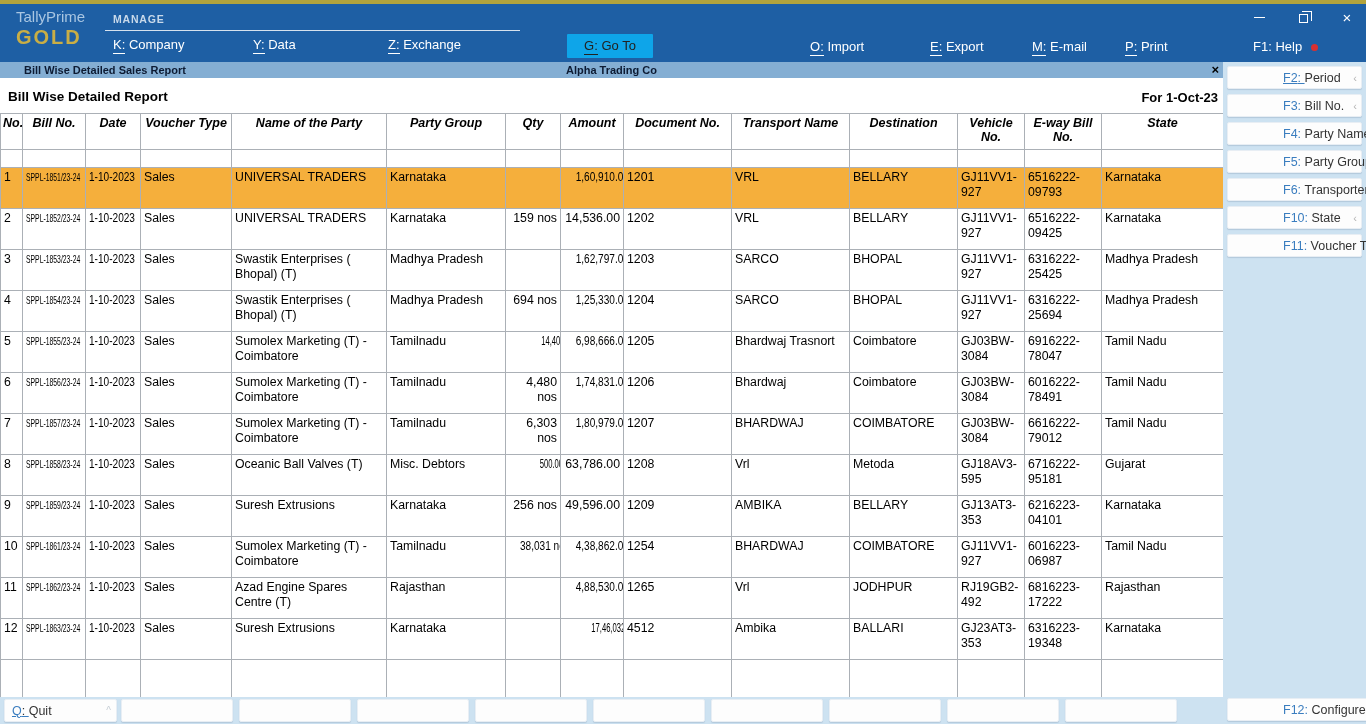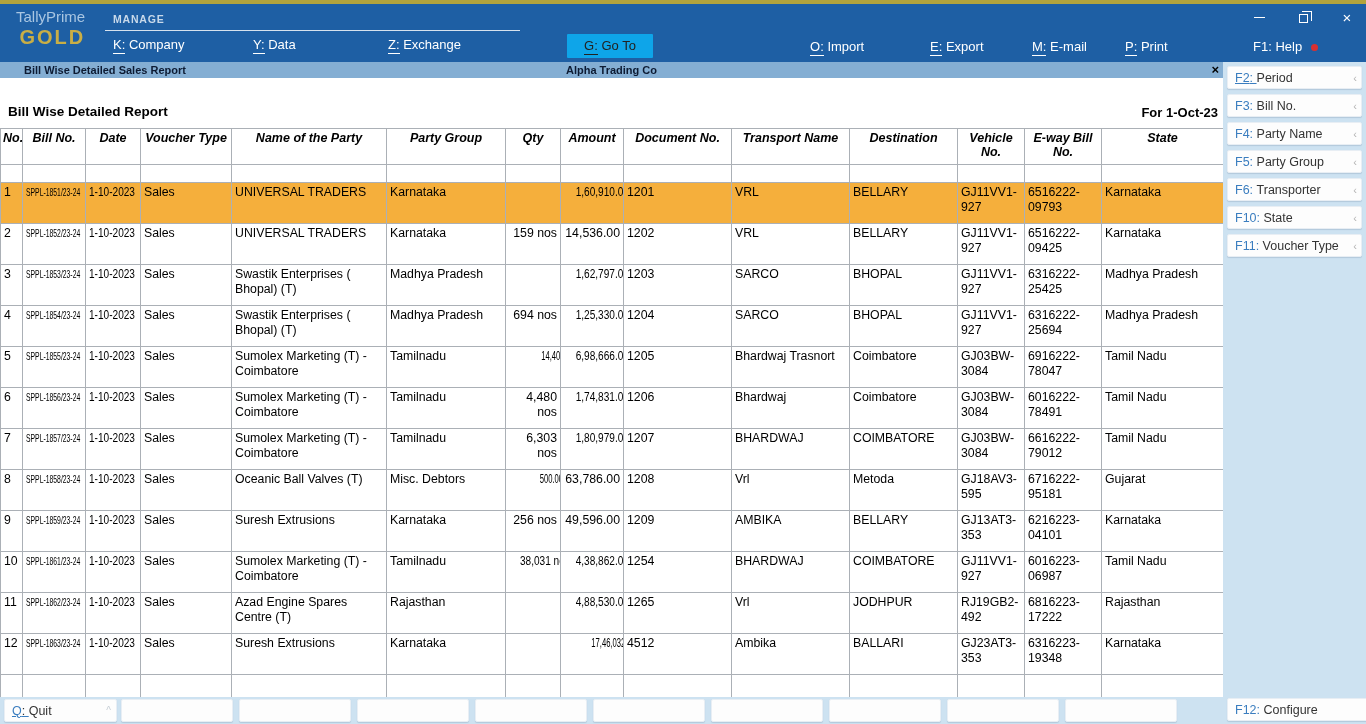--- a/index.html
+++ b/index.html
@@ -12,21 +12,21 @@
     --top-strip:#B2A33C;
     --grid-gray:#ABB0B6;
   }
   *{box-sizing:border-box;margin:0;padding:0;}
   body{width:1366px;height:724px;overflow:hidden;font-family:"Liberation Sans",sans-serif;background:#fff;position:relative;}
   #app{position:absolute;inset:0;width:1366px;height:724px;}
 
   
   .top-strip{position:absolute;left:0;top:0;width:1366px;height:4px;background:var(--top-strip);}
   .titlebar{position:absolute;left:0;top:4px;width:1366px;height:58px;background:var(--titlebar-blue);color:#fff;}
-  .brand{position:absolute;left:16px;top:5px;line-height:1.1;text-align:right;}
+  .brand{position:absolute;left:16px;top:5px;line-height:1.1;}
   .brand .l1{display:block;font-size:15px;color:#A9C6E2;}
   .brand .l2{display:block;font-size:20px;font-weight:bold;letter-spacing:2px;color:var(--gold);}
   .manage-label{position:absolute;left:113px;top:9px;font-size:10.5px;font-weight:bold;letter-spacing:.8px;color:#C8D9EA;}
   .menu-underline{position:absolute;left:105px;top:26px;width:415px;height:1px;background:#D7E2EE;}
   .menu-item{position:absolute;top:33px;font-size:13px;color:#fff;cursor:default;white-space:nowrap;}
   .menu-item .key{border-bottom:1px solid #fff;padding-bottom:1px;}
   .menu-item .key::after{content:":";border-bottom:none;}
   .mi-0{left:113px;} .mi-1{left:253px;} .mi-2{left:388px;}
   .goto-btn{position:absolute;left:567px;top:30px;width:86px;height:24px;background:#0ea5e9;color:#222;
     font-size:13px;text-align:center;line-height:23px;border-radius:1px;}
@@ -45,21 +45,21 @@
   .max-glyph::before{content:"";position:absolute;left:2px;top:-4px;width:9px;height:9px;border:1.3px solid #fff;border-bottom:none;border-left:none;}
 
   
   .subheader{position:absolute;left:0;top:62px;width:1223px;height:16px;background:var(--subheader-blue);
     font-size:11px;font-weight:bold;color:#0D1B33;line-height:16px;}
   .subheader .sh-left{position:absolute;left:24px;}
   .subheader .sh-center{position:absolute;left:0;width:100%;text-align:center;}
   .subheader .sh-close{position:absolute;right:4px;top:0;font-size:13px;font-weight:bold;color:#000;line-height:15px;cursor:default;}
 
   
-  .main{position:absolute;left:0;top:96px;width:1223px;height:532px;background:#fff;}
+  .main{position:absolute;left:0;top:81px;width:1223px;height:532px;background:#fff;}
   .report-title{position:absolute;left:8px;top:8px;font-size:13.5px;font-weight:bold;color:#000;}
   .report-period{position:absolute;right:5px;top:9px;font-size:13px;font-weight:bold;color:#000;}
   table.report{position:absolute;left:0;top:32px;width:1223px;border-collapse:collapse;table-layout:fixed;}
   table.report th,table.report td{border:1px solid var(--grid-gray);vertical-align:top;overflow:hidden;}
   table.report th{height:36px;font-size:12.5px;font-weight:bold;font-style:italic;text-align:center;padding:2px 2px;color:#000;}
   table.report td{height:41px;font-size:12.3px;line-height:15px;padding:2px 3px;color:#000;white-space:normal;}
   tr.spacer td{height:18px;}
   tr.filler td{height:41px;}
   tr.hl td{background:var(--highlight-orange);}
   td.al-right{text-align:right;}
@@ -69,21 +69,21 @@
   .cond-sm{transform:scaleX(0.82);}
   .bill{font-size:11px;transform:scaleX(0.62);}
   .o-l{transform-origin:0 50%;}
   .o-r{transform-origin:100% 50%;}
 
   
   .sidebar{position:absolute;left:1223px;top:62px;width:143px;height:662px;background:var(--panel-blue);}
   .side-btns{position:absolute;left:4px;top:4px;width:135px;}
   .side-btn{height:23px;margin-bottom:5px;background:#FDFDFD;border:1px solid #E8EEF4;border-radius:2px;
     box-shadow:0 1px 1px rgba(60,90,120,.18);display:flex;align-items:center;padding:0 4px 0 7px;font-size:12.5px;color:#333;}
-  .side-btn .key{color:var(--key-blue);white-space:nowrap;}
+  .side-btn .key{color:var(--key-blue);white-space:nowrap;margin-left:48px;}
   .side-btn .key::after{content:": ";white-space:pre;}
   .side-btn .key.u{text-decoration:underline;}
   .side-btn .lbl{flex:1;white-space:nowrap;}
   .side-btn .chev{color:#B5B5B5;font-size:11px;margin-left:2px;}
   .configure-btn{position:absolute;left:4px;bottom:3px;width:159px;}
   .configure-btn .side-btn{margin-bottom:0;}
 
   
   .bottombar{position:absolute;left:0;top:697px;width:1223px;height:27px;background:var(--panel-blue);}
   .bb-btn{position:absolute;top:2px;height:23px;background:#FDFDFD;border:1px solid #E8EEF4;border-radius:2px;

